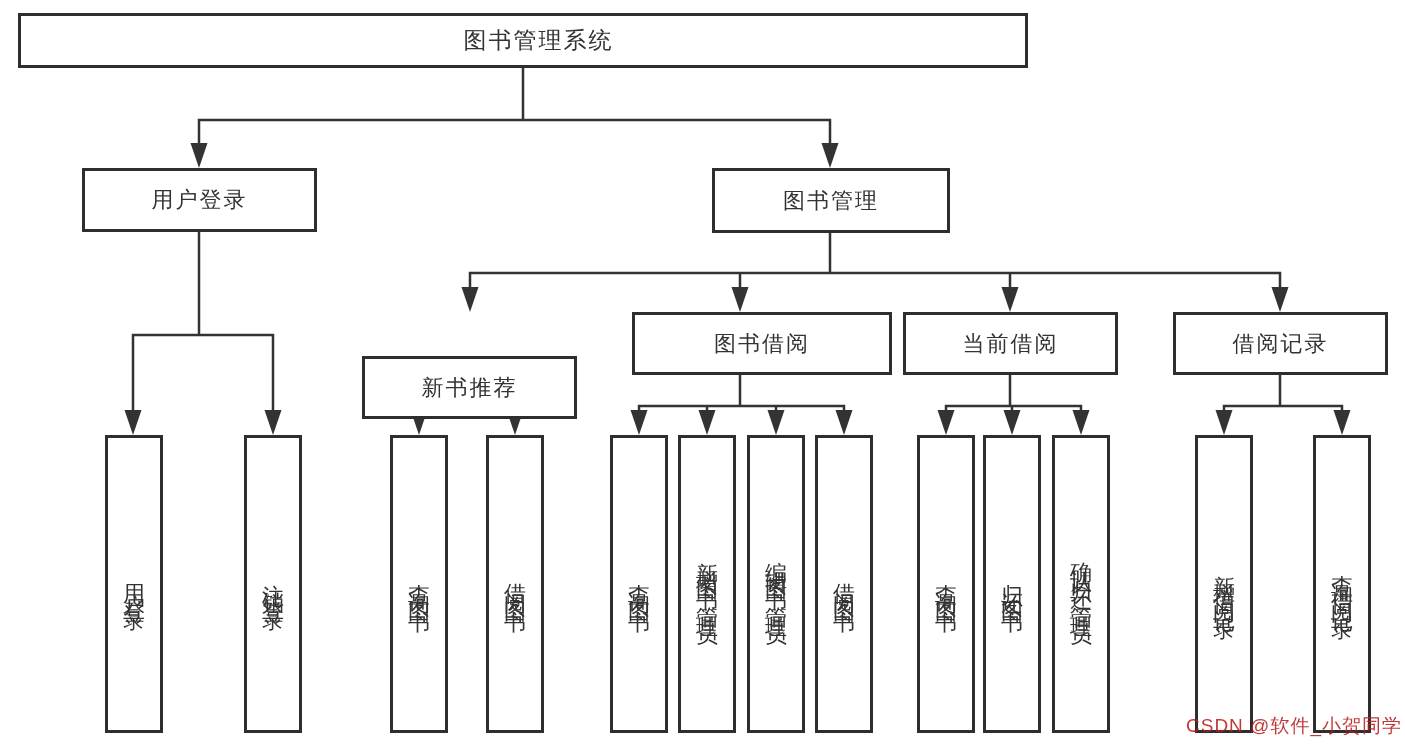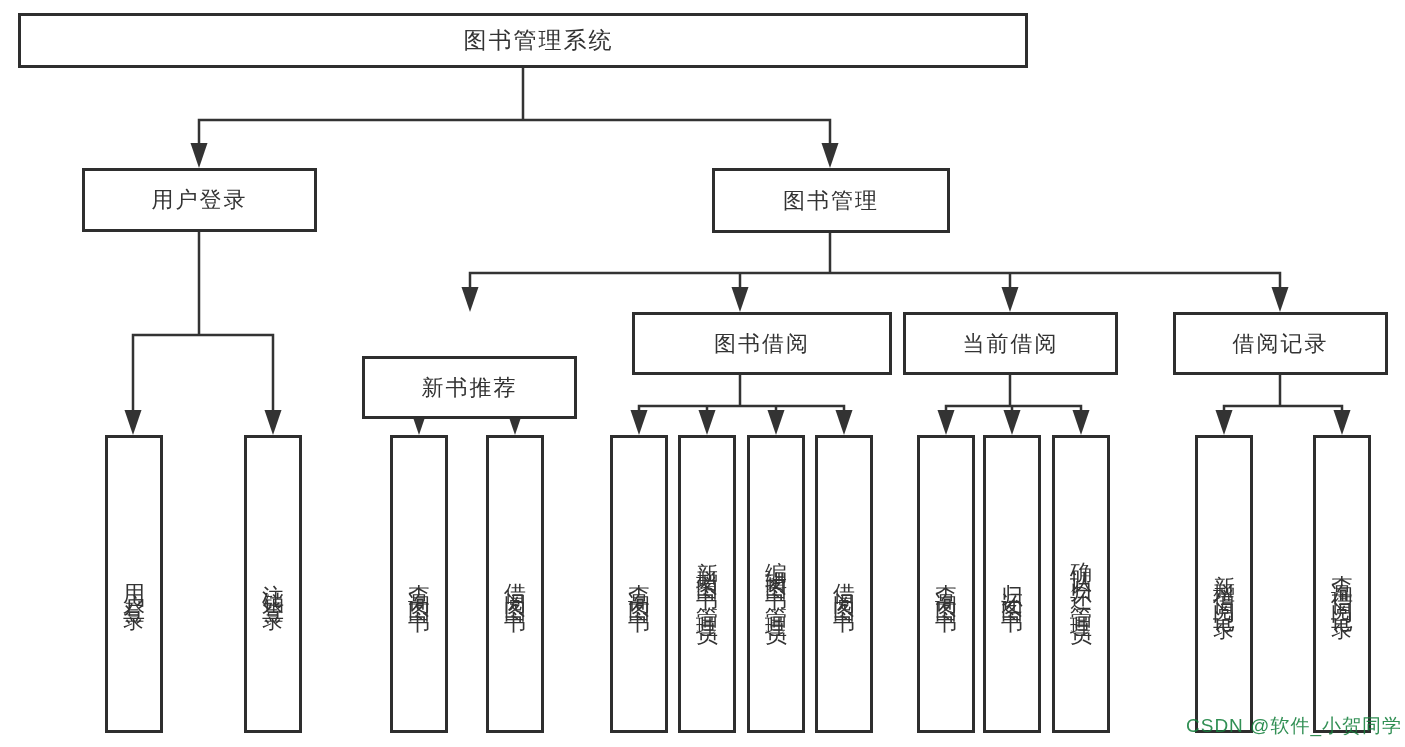--- a/index.html
+++ b/index.html
@@ -30,21 +30,21 @@
   .n-cur-borrow{left:903px;top:312px;width:215px;height:63px;}
   .n-borrow-rec{left:1173px;top:312px;width:215px;height:63px;}
   
   .l1{left:105px;}  .l2{left:244px;}
   .l3{left:390px;}  .l4{left:486px;}
   .l5{left:610px;}  .l6{left:678px;}  .l7{left:747px;}  .l8{left:815px;}
   .l9{left:917px;}  .l10{left:983px;} .l11{left:1052px;}
   .l12{left:1195px;}.l13{left:1313px;}
   .watermark{
     position:absolute;left:1186px;top:713px;font-size:19px;letter-spacing:1px;
-    color:#15803d;opacity:.88;z-index:5;white-space:nowrap;
+    color:#b91c1c;opacity:.88;z-index:5;white-space:nowrap;
   }
 </style>
 </head>
 <body>
 
 <div class="canvas">
 
   <svg class="connectors" viewBox="0 0 1405 747" xmlns="http://www.w3.org/2000/svg">
     <g stroke="#333333" stroke-width="2.5" fill="none" stroke-linecap="square">
       <path d="M523,68 V120 M199,120 H830 M199,120 V146 M830,120 V146"></path>

